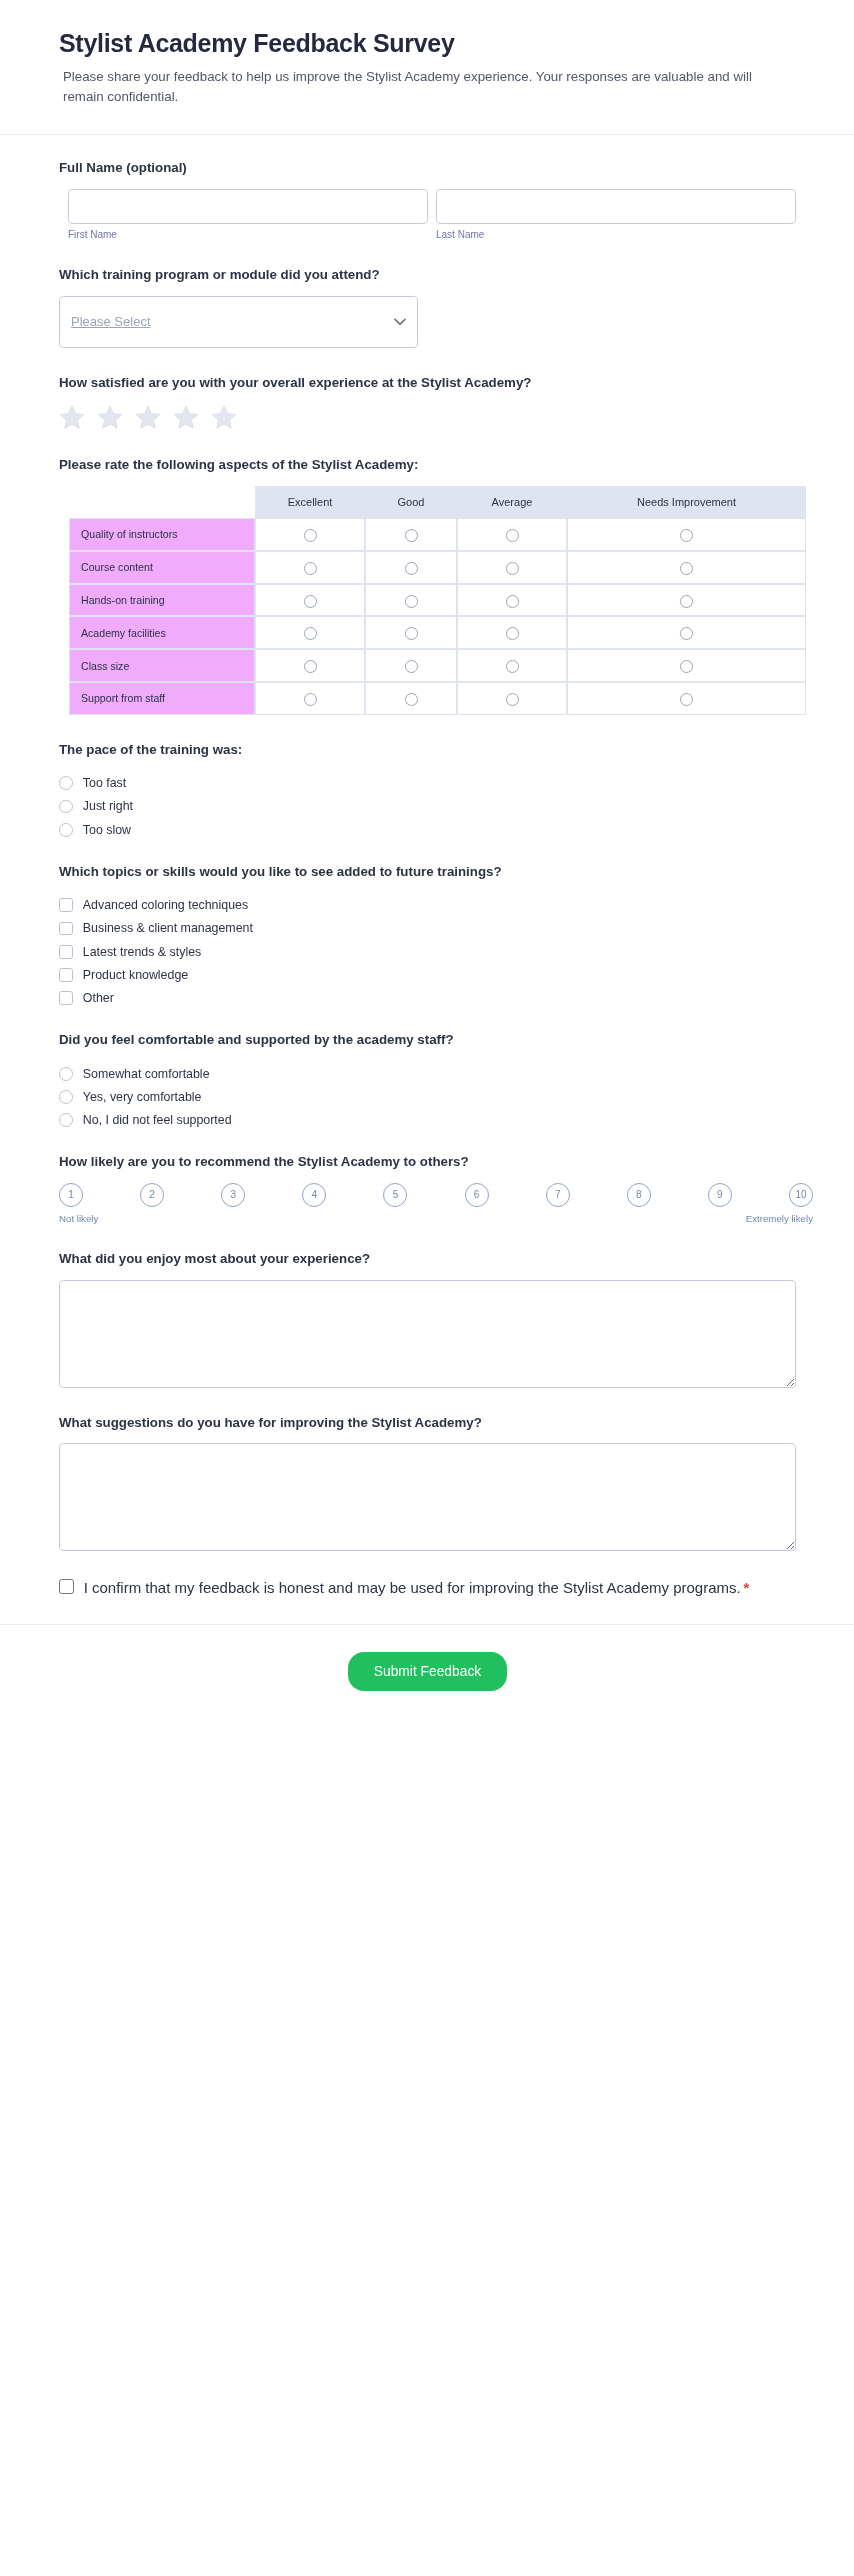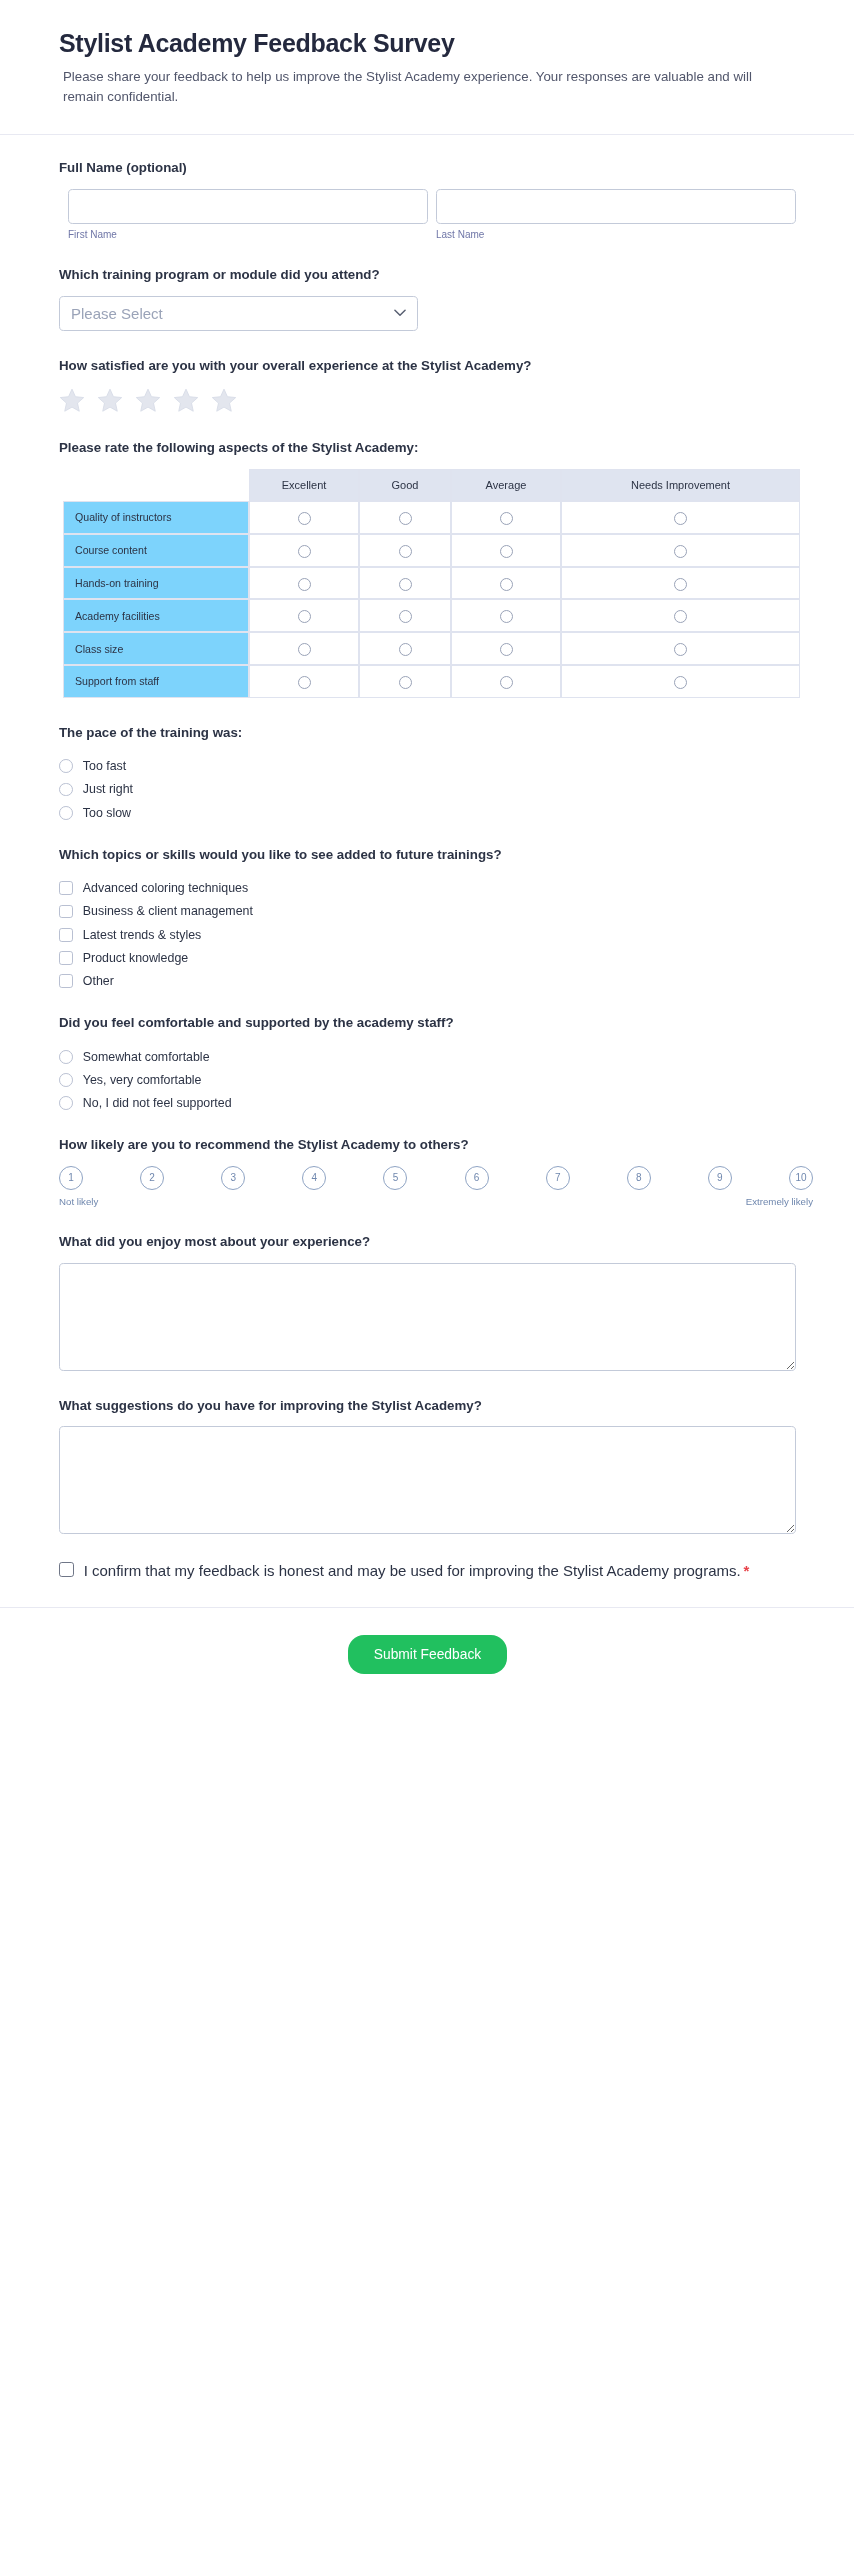--- a/index.html
+++ b/index.html
@@ -60,63 +60,64 @@
     font-size: 13px;
     font-family: "Liberation Sans", sans-serif;
     color: #2c3345;
     outline: none;
   }
 
   
   .select-wrap { position: relative; width: 359px; }
   .select-box {
     width: 100%;
-    height: 35px;
+    height: 52px;
     border: 0.9px solid #c3cad9;
     border-radius: 4.6px;
     background: #fff;
     padding: 0 31px 0 11px;
-    font-size: 15px;
+    font-size: 13px;
     color: #9aa3b8;
     display: flex;
     align-items: center;
     cursor: pointer;
+    text-decoration: underline;
   }
   .chevron {
     position: absolute;
     right: 12px; top: 50%;
     transform: translateY(-50%);
     pointer-events: none;
     line-height: 0;
   }
 
   
   .stars { display: flex; gap: 12px; padding-top: 1.8px; }
   .star { line-height: 0; cursor: pointer; }
 
   
   .matrix {
     border-collapse: separate;
     border-spacing: 0;
     width: 737px;
-    margin-left: 4px;
+    margin-left: 10px;
     table-layout: fixed;
   }
   .matrix td, .matrix th { border: 0.9px solid #dfe3ef; }
   .matrix th {
     background: #dfe4f0;
     font-size: 11px;
     font-weight: normal;
     color: #2c3345;
     padding: 9.2px 3.7px;
     text-align: center;
   }
   .matrix th.corner { background: transparent; border: none; }
   .matrix td.rowhead {
-    background: #7dd3fc;
+    background: #f0abfc;
     font-size: 10.6px;
     color: #2c3345;
     padding: 9.2px 11px;
     text-align: left;
   }
   .matrix td.cell {
     background: #fff;
     text-align: center;
     padding: 7.4px 3.7px;
     height: 26px;

